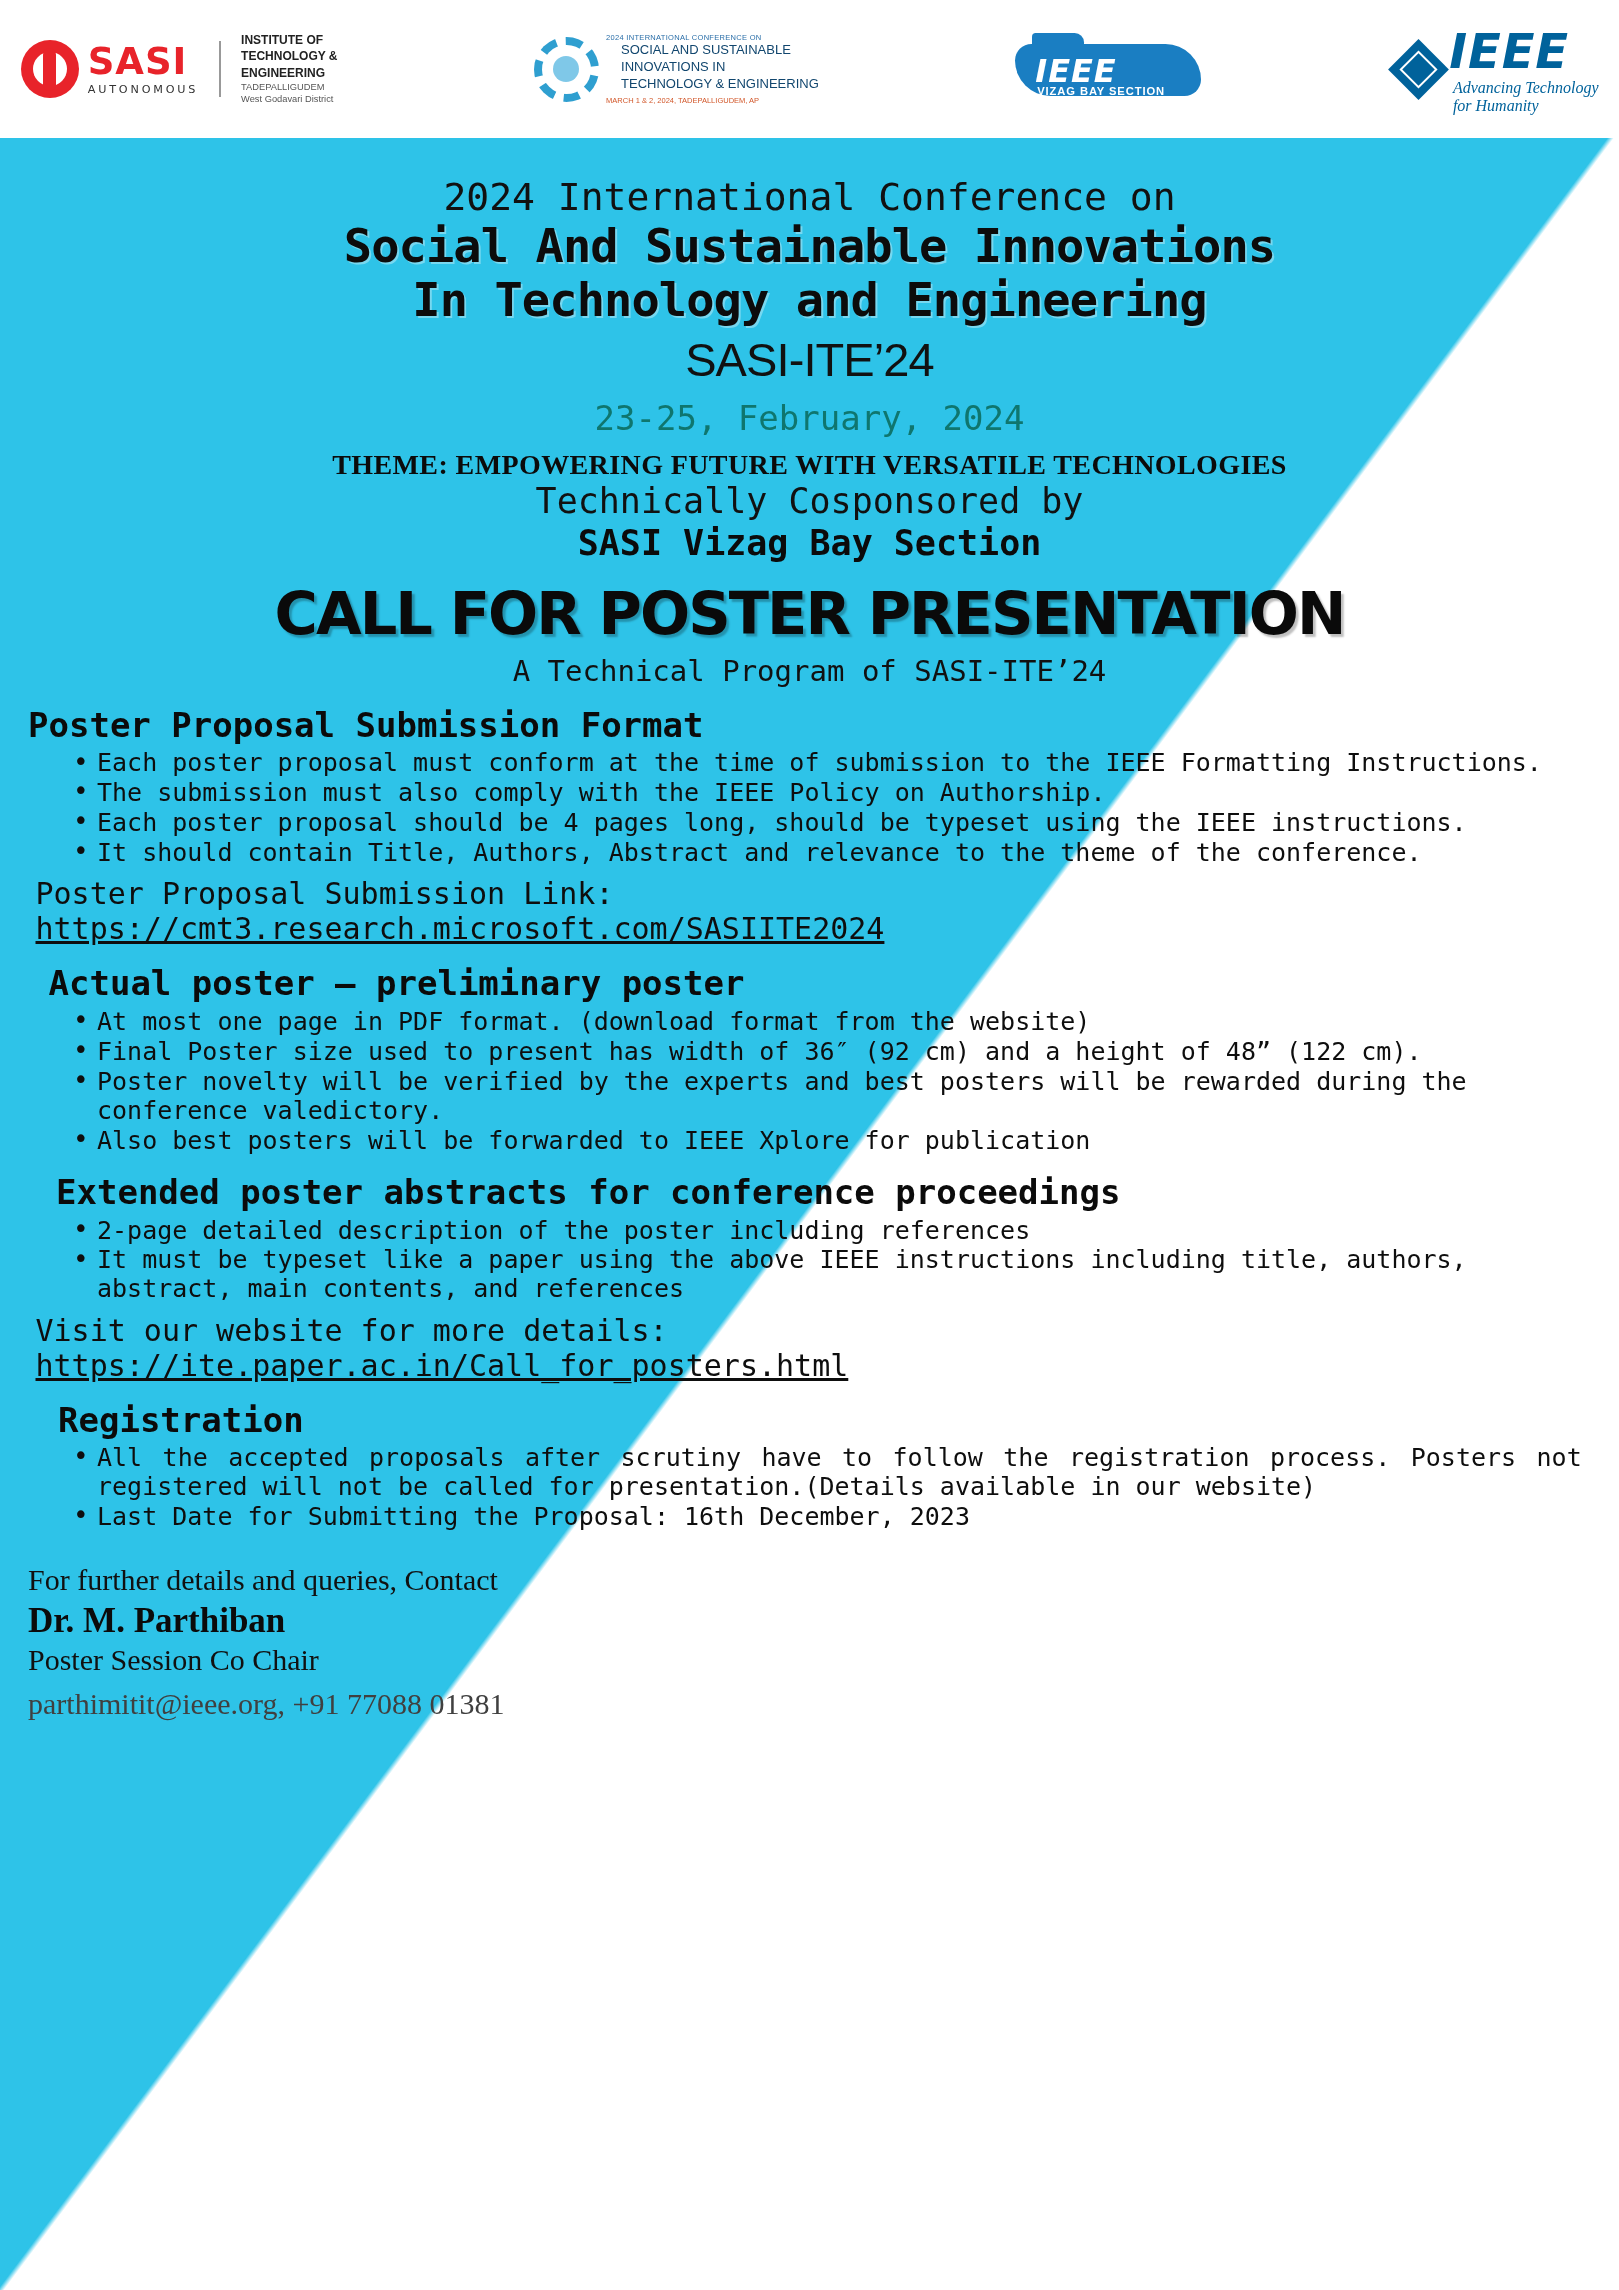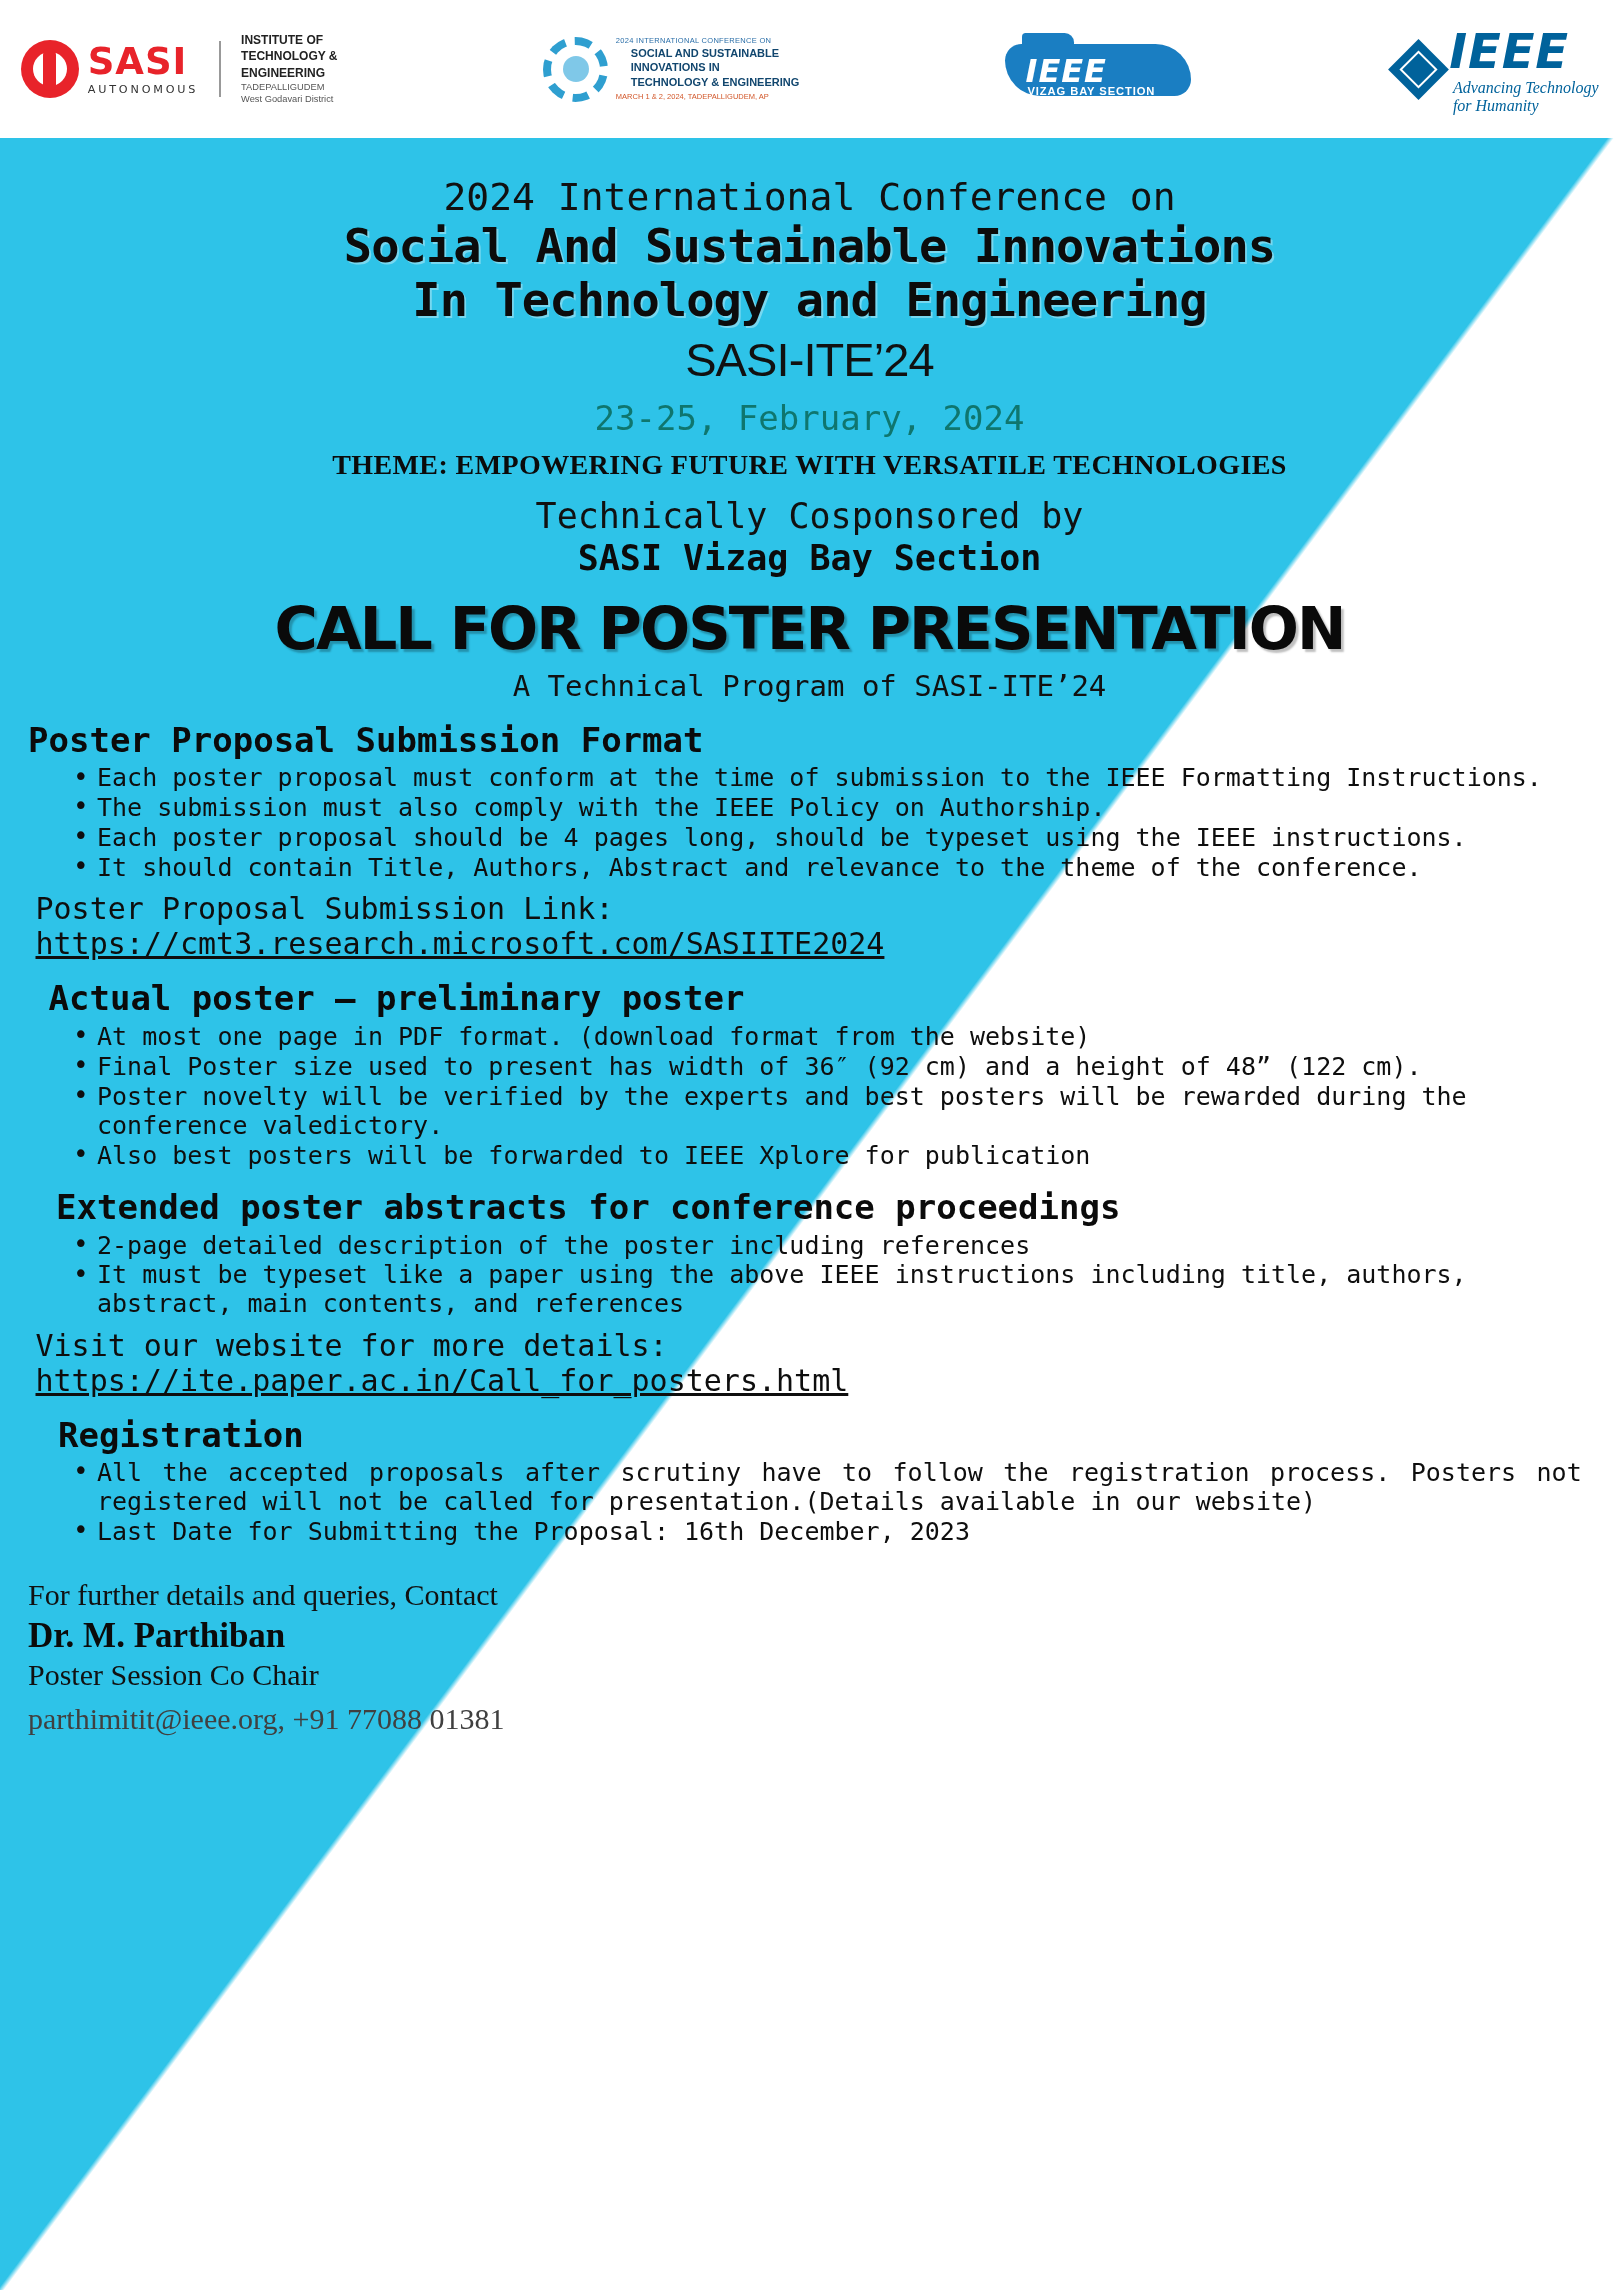--- a/index.html
+++ b/index.html
@@ -83,21 +83,21 @@
     content: "";
     position: absolute; inset: 11.2px;
     border-radius: 50%;
     background: #7fc8e8;
   }
   .conf-text {
     font-family: "Liberation Sans", sans-serif;
     line-height: 1.3;
   }
   .conf-top { font-size: 7.5px; color: #2a6ea8; letter-spacing: 0.3px; }
-  .conf-main { font-size: 11px; font-weight: bold; color: #11466e; margin-left: 15px; }
+  .conf-main { font-size: 13px; font-weight: normal; color: #11466e; margin-left: 15px; }
   .conf-bottom { font-size: 7.5px; color: #d2572a; margin-top: 2.8px; }
 
   
   .vizag {
     position: relative;
     width: 186px; height: 76px;
   }
   .vizag-band {
     position: absolute; left: 0; top: 13px;
     width: 186px; height: 52px;
@@ -189,21 +189,20 @@
     font-family: "Liberation Serif", serif;
     font-weight: bold;
     font-size: 28px;
     color: #0b0b0b;
     margin-top: 11.2px;
     letter-spacing: 0.4px;
   }
   .line-6 {
     font-size: 35px;
     color: #111;
-    margin-top: 15px;
   }
   .line-7 {
     font-size: 35px;
     font-weight: bold;
     color: #0b0b0b;
     margin-top: 1.9px;
   }
   .big-title {
     font-family: "DejaVu Sans", sans-serif;
     font-weight: bold;

